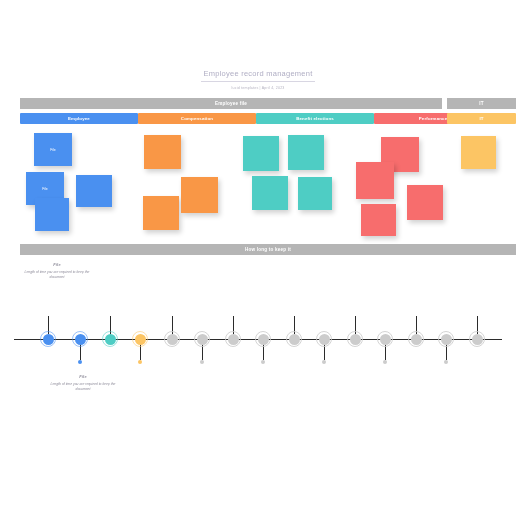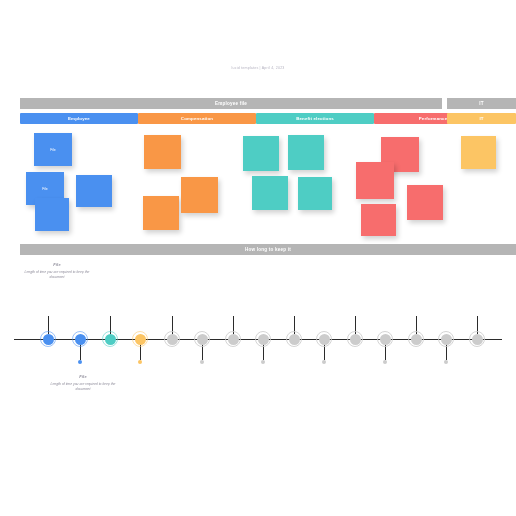--- a/index.html
+++ b/index.html
@@ -44,20 +44,21 @@
   .mk .tip{position:absolute;width:4px;height:4px;border-radius:50%;}
   .stem-up{bottom:5px;left:-0.5px;}
   .stem-dn{top:5px;left:-0.5px;}
 </style>
 </head>
 <body>
 
 <div class="canvas">
 
   <div class="title-wrap">
+    <div class="title">Employee record management</div>
     <div class="subtitle">lucid templates  |  April 4, 2023</div>
   </div>
 
   <div class="bar bar-grey" style="left:20px;top:98px;width:422px;">Employee file</div>
   <div class="bar bar-grey" style="left:447px;top:98px;width:69px;">IT</div>
 
   <div id="cat-host">
       <div class="cat" style="left: 20px; top: 113px; width: 118px; background: rgb(74, 144, 240);">Employee</div>
       <div class="cat" style="left: 138px; top: 113px; width: 118px; background: rgb(249, 151, 70);">Compensation</div>
       <div class="cat" style="left: 256px; top: 113px; width: 118px; background: rgb(78, 205, 196);">Benefit elections</div>

